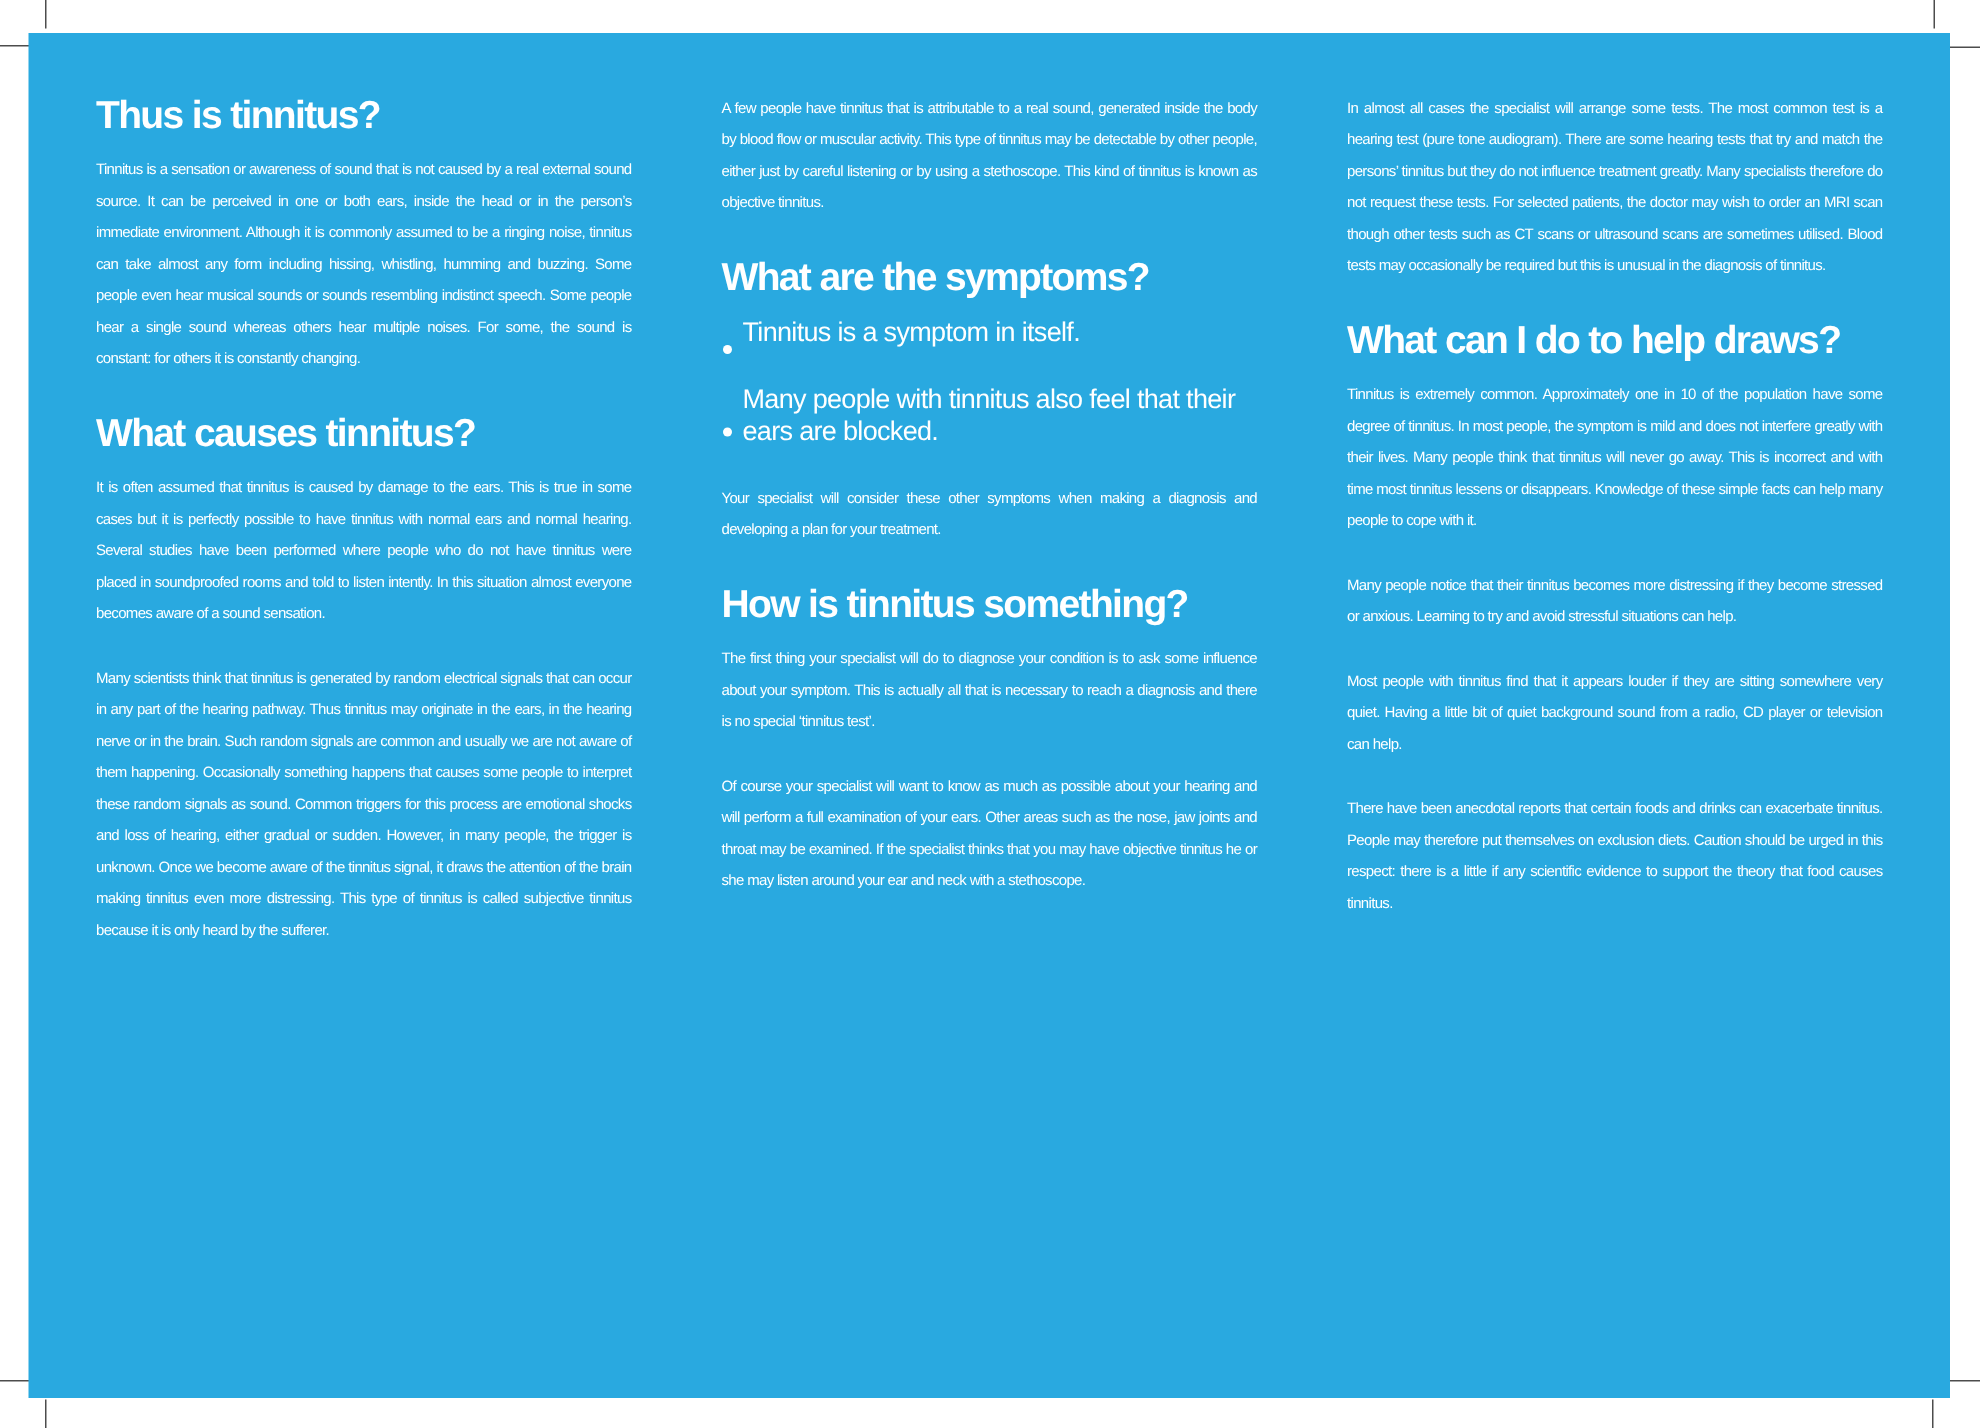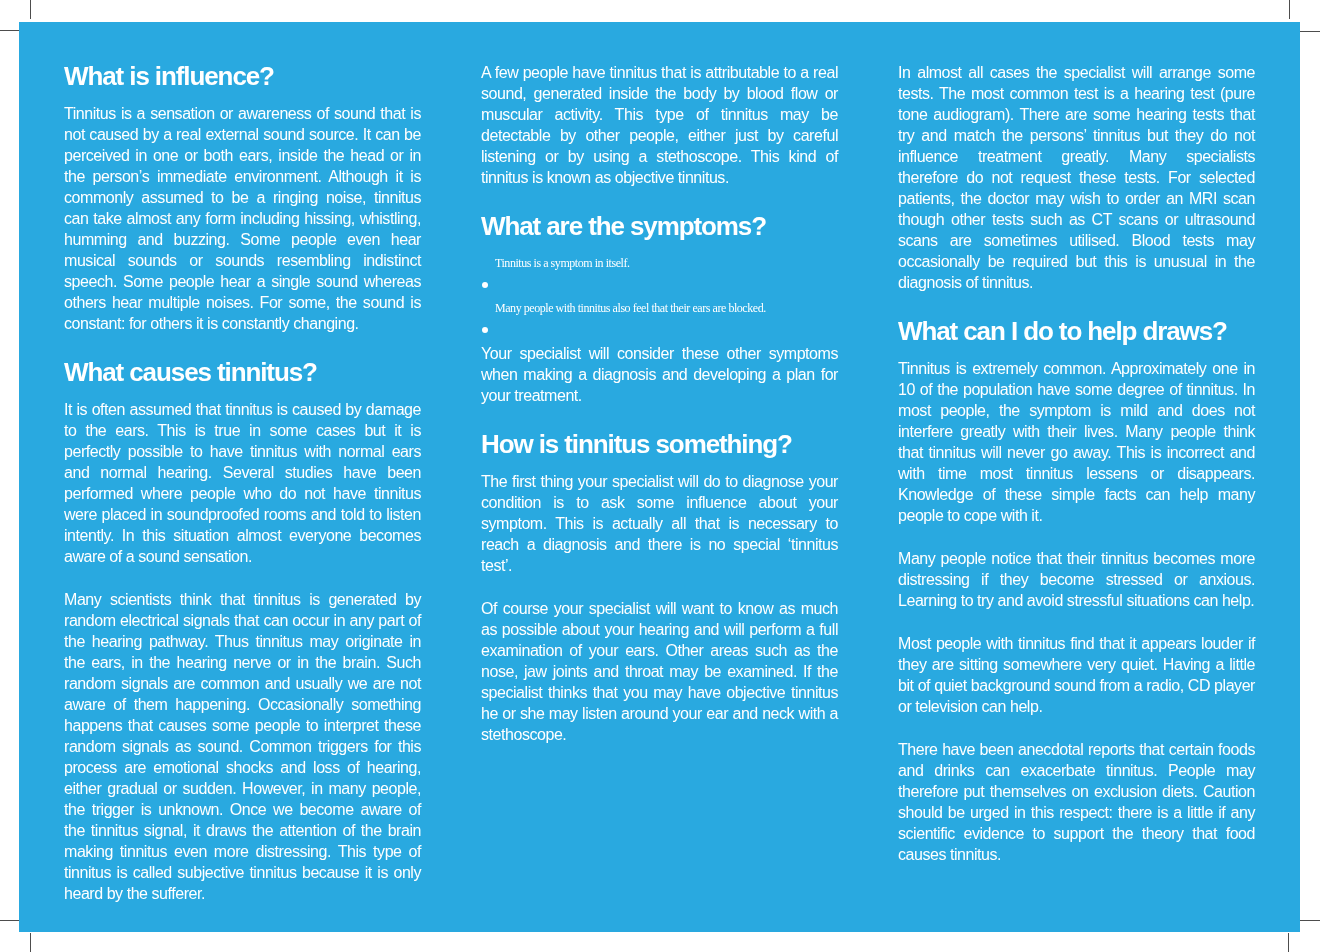--- a/index.html
+++ b/index.html
@@ -36,37 +36,36 @@
     font-weight: bold;
     letter-spacing: -1.1px;
     white-space: nowrap;
     margin: 24px 0 13px 0;
     line-height: 28px;
   }
   .heading.first {
     margin-top: 0;
   }
   .para {
-    font-size: 16px;
+    font-size: 10px;
     line-height: 21px;
     letter-spacing: -0.45px;
     text-align: justify;
     margin: 0 0 22px 0;
   }
   .bullets {
     margin: 6px 0 22px 0;
   }
   .bullet-item {
     display: flex;
-    align-items: flex-end;
-    font-size: 12px;
+    align-items: center;
+    font-size: 18px;
     line-height: 21px;
     letter-spacing: -0.45px;
     margin-bottom: 24px;
-    font-family: Liberation Serif, serif;
   }
   .bullet-dot {
     flex: 0 0 14px;
     width: 14px;
     position: relative;
   }
   .bullet-dot::before {
     content: "";
     position: absolute;
     left: 1px;
@@ -102,21 +101,21 @@
 <div class="crop v tr-v"></div>
 <div class="crop h tr-h"></div>
 <div class="crop v bl-v"></div>
 <div class="crop h bl-h"></div>
 <div class="crop v br-v"></div>
 <div class="crop h br-h"></div>
 
 <div class="panel">
 
   <div class="col">
-    <div class="heading first">What is influence?</div>
+    <div class="heading first">Thus is tinnitus?</div>
     <p class="para">Tinnitus is a sensation or awareness of sound that is not caused by a real external sound source. It can be perceived in one or both ears, inside the head or in the person’s immediate environment. Although it is commonly assumed to be a ringing noise, tinnitus can take almost any form including hissing, whistling, humming and buzzing. Some people even hear musical sounds or sounds resembling indistinct speech. Some people hear a single sound whereas others hear multiple noises. For some, the sound is constant: for others it is constantly changing.</p>
     <div class="heading">What causes tinnitus?</div>
     <p class="para">It is often assumed that tinnitus is caused by damage to the ears. This is true in some cases but it is perfectly possible to have tinnitus with normal ears and normal hearing. Several studies have been performed where people who do not have tinnitus were placed in soundproofed rooms and told to listen intently. In this situation almost everyone becomes aware of a sound sensation.</p>
     <p class="para">Many scientists think that tinnitus is generated by random electrical signals that can occur in any part of the hearing pathway. Thus tinnitus may originate in the ears, in the hearing nerve or in the brain. Such random signals are common and usually we are not aware of them happening. Occasionally something happens that causes some people to interpret these random signals as sound. Common triggers for this process are emotional shocks and loss of hearing, either gradual or sudden. However, in many people, the trigger is unknown. Once we become aware of the tinnitus signal, it draws the attention of the brain making tinnitus even more distressing. This type of tinnitus is called subjective tinnitus because it is only heard by the sufferer.</p>
   </div>
 
   <div class="col">
     <p class="para">A few people have tinnitus that is attributable to a real sound, generated inside the body by blood flow or muscular activity. This type of tinnitus may be detectable by other people, either just by careful listening or by using a stethoscope. This kind of tinnitus is known as objective tinnitus.</p>
     <div class="heading">What are the symptoms?</div>
     <div class="bullets">

